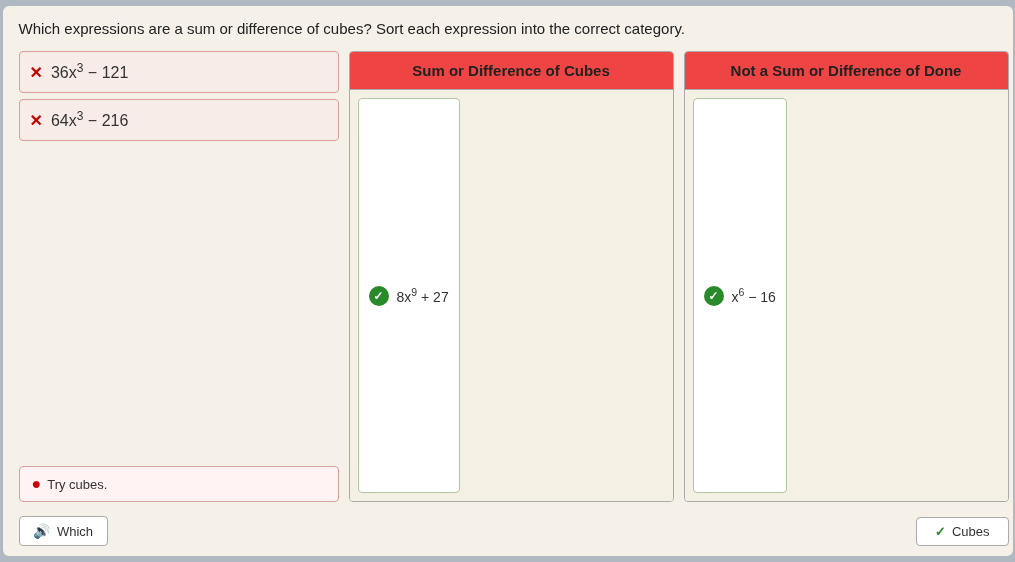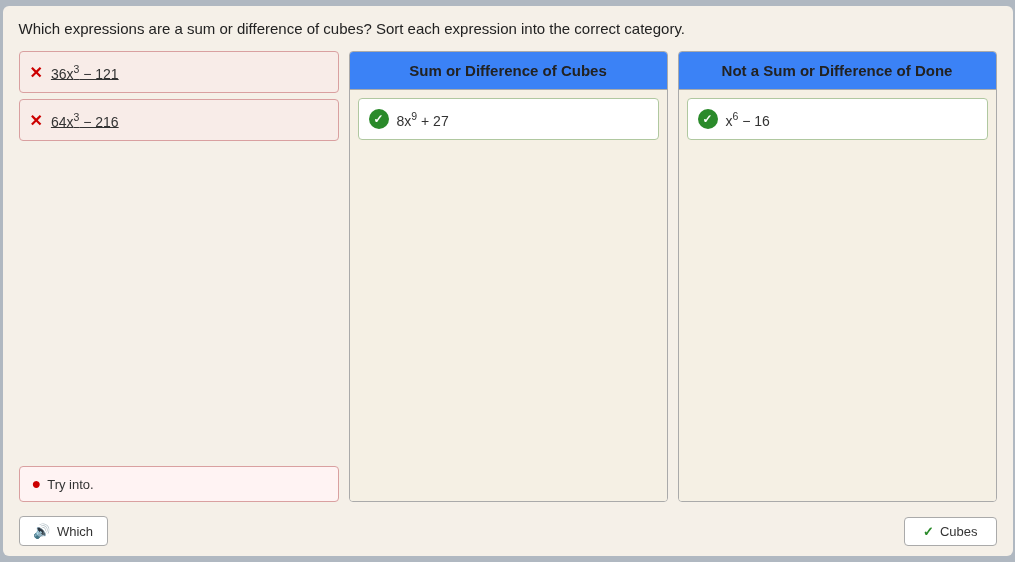--- a/index.html
+++ b/index.html
@@ -12,21 +12,21 @@
       display: flex;
       align-items: center;
       justify-content: center;
     }
 
     .main-card {
       background: #f5f0e8;
       width: 1010px;
       height: 550px;
       border-radius: 6px;
-      padding: 14px 16px 10px 16px;
+      padding: 14px 4px 10px 16px;
       display: flex;
       flex-direction: column;
       gap: 10px;
     }
 
     .instruction {
       font-size: 15px;
       color: #222;
       margin-bottom: 4px;
     }
@@ -59,23 +59,22 @@
     }
 
     .source-item .x-icon {
       color: #cc0000;
       font-weight: bold;
       font-size: 16px;
       flex-shrink: 0;
     }
 
     .source-item .expr {
-      font-size: 14px;
-      color: #333;
-      text-decoration: underline;
+      font-size: 16px;
+      color: #333;
     }
 
     .try-again-box {
       margin-top: auto;
       display: flex;
       align-items: center;
       gap: 6px;
       background: #fff3f3;
       border: 1.5px solid #d9a0a0;
       border-radius: 4px;
@@ -98,34 +97,33 @@
       flex: 1;
       display: flex;
       flex-direction: column;
       border: 1.5px solid #aaa;
       border-radius: 4px;
       overflow: hidden;
       background: #fdfbf5;
     }
 
     .drop-zone-header {
-      background: #3b82f6;
+      background: #ef4444;
       border-bottom: 1.5px solid #aaa;
       padding: 10px 14px;
       font-size: 15px;
       font-weight: bold;
       color: #222;
       text-align: center;
     }
 
     .drop-zone-body {
       flex: 1;
       padding: 8px;
       display: flex;
-      flex-direction: column;
       gap: 6px;
       background: #f5f0e4;
     }
 
     .drop-item {
       display: flex;
       align-items: center;
       background: #fff;
       border: 1.5px solid #b0c8a0;
       border-radius: 4px;
@@ -221,21 +219,21 @@
 
       <div class="source-item">
         <span class="x-icon">✕</span>
         <span class="expr">64x<sup>3</sup> − 216</span>
       </div>
 
       <div style="flex:1"></div>
 
       <div class="try-again-box">
         <span class="try-again-icon">●</span>
-        <span class="try-again-text">Try into.</span>
+        <span class="try-again-text">Try cubes.</span>
       </div>
 
     </div>
 
     <div class="drop-zone">
       <div class="drop-zone-header">Sum or Difference of Cubes</div>
       <div class="drop-zone-body">
 
         <div class="drop-item">
           <div class="check-icon"></div>

